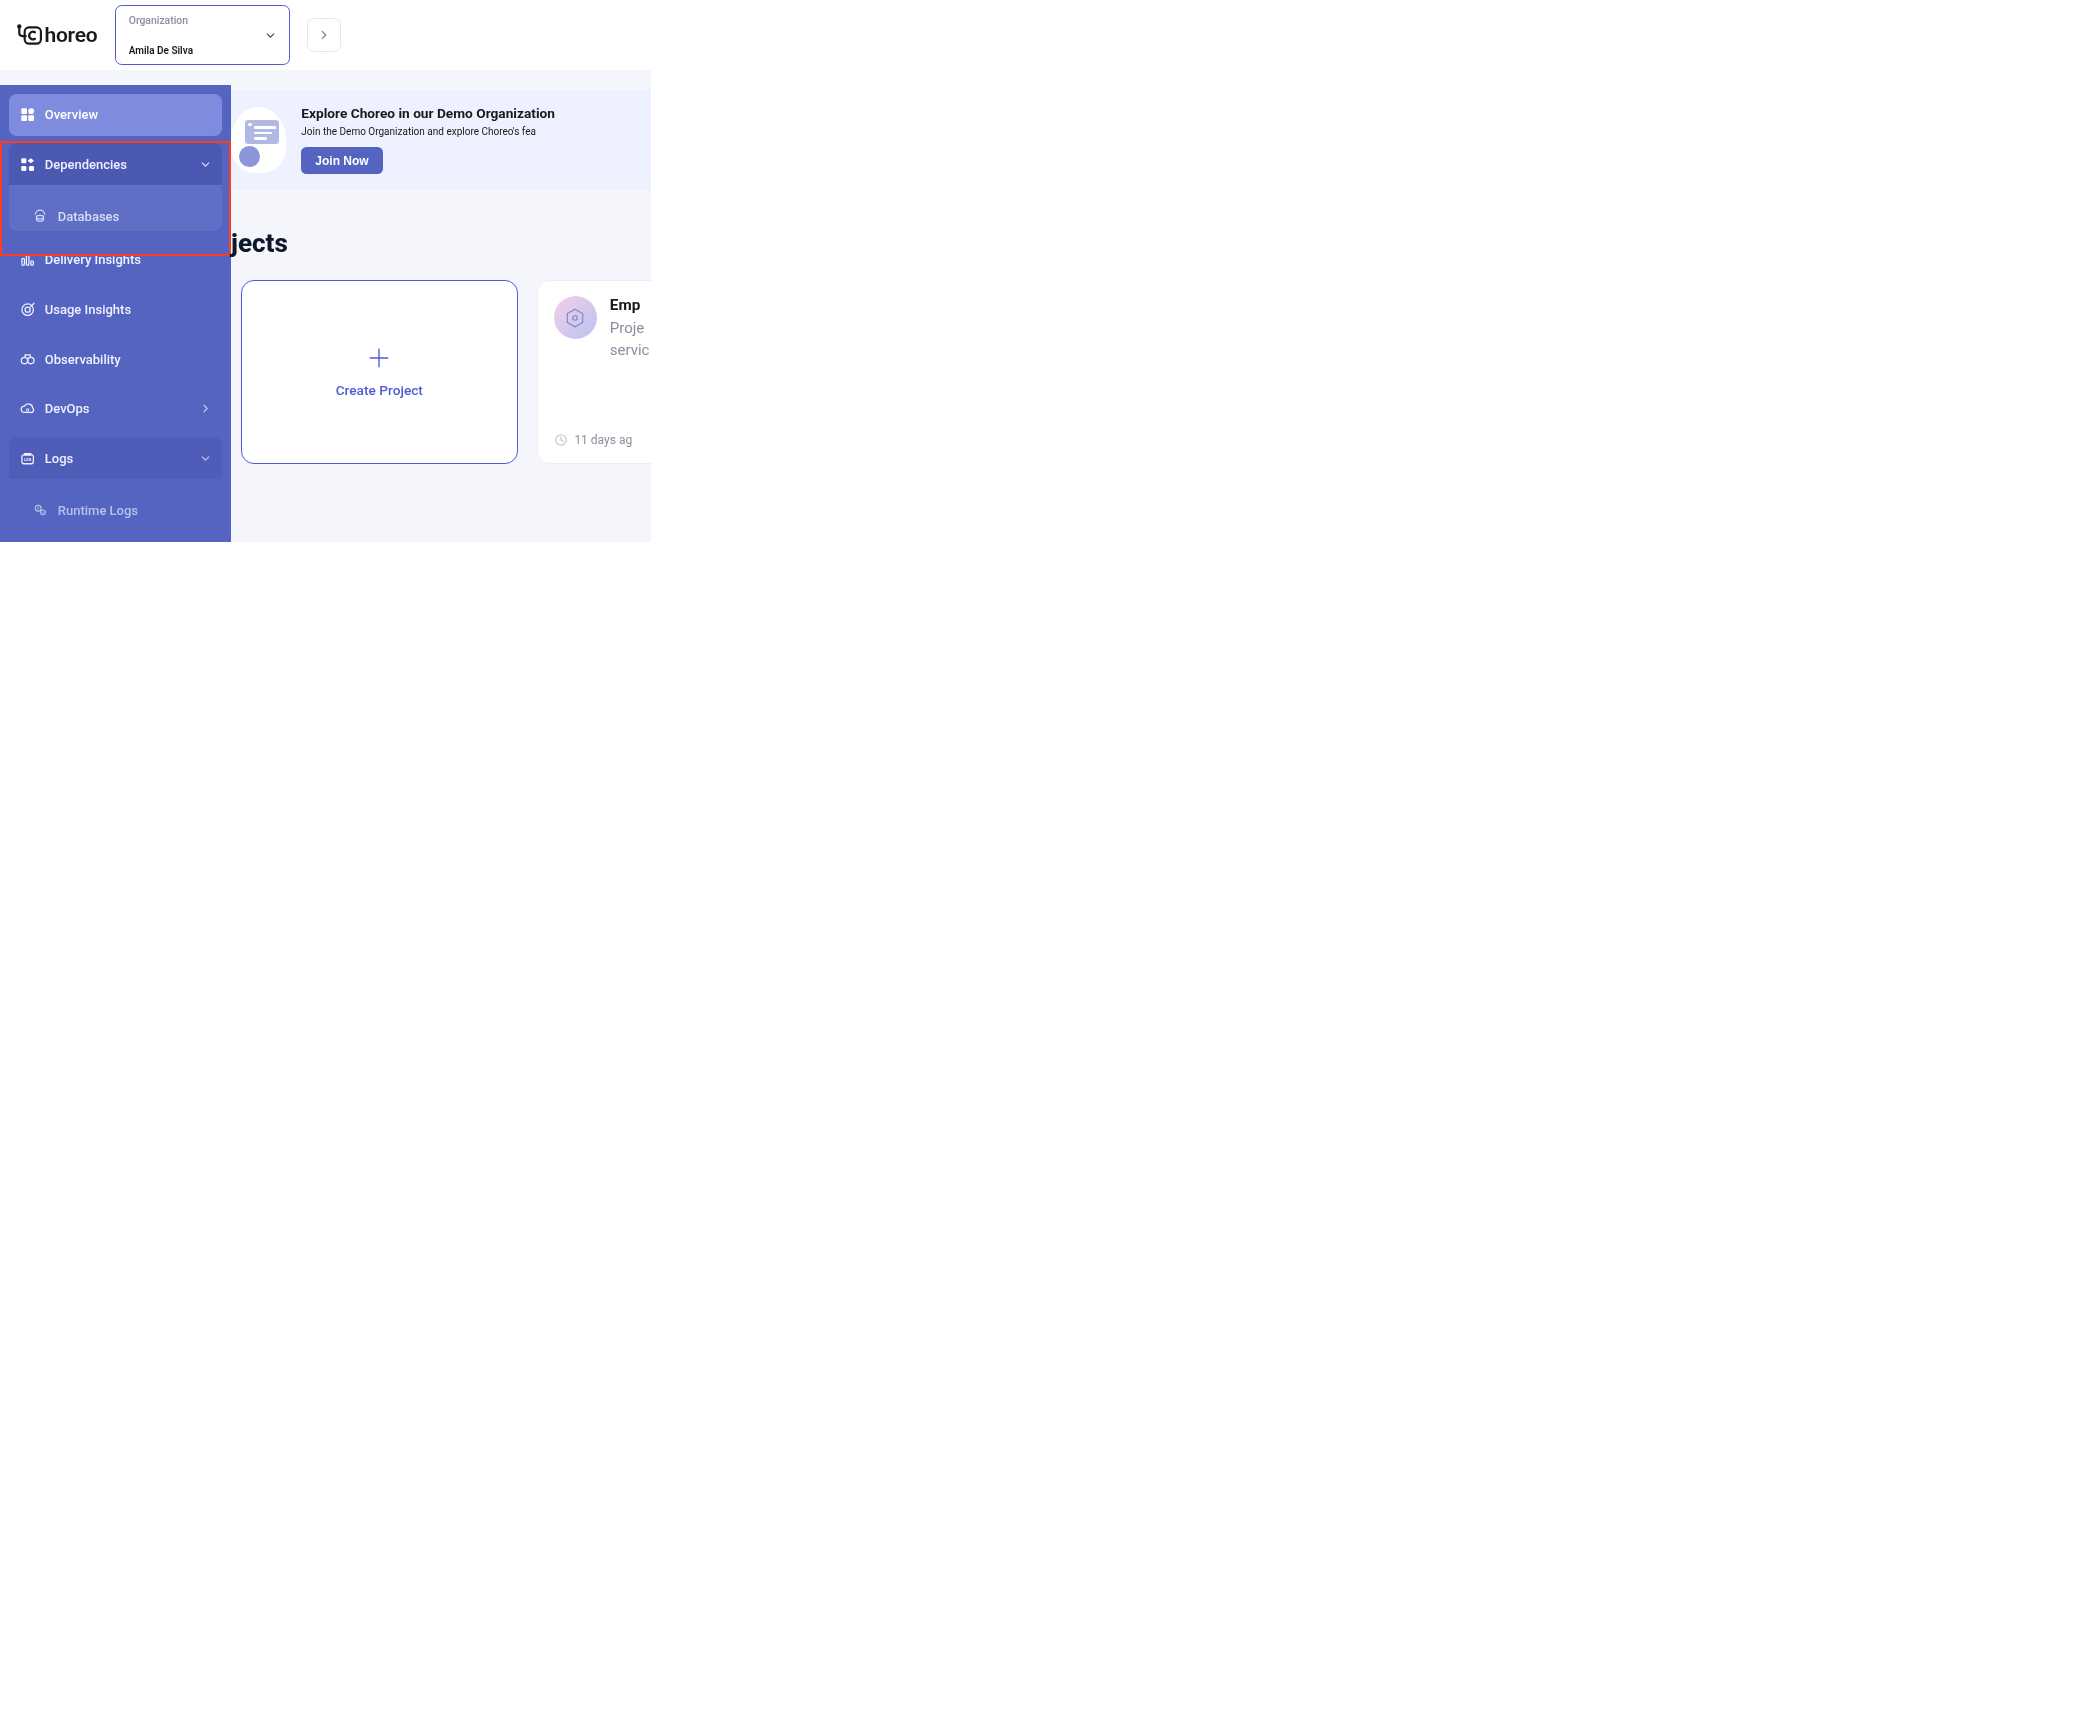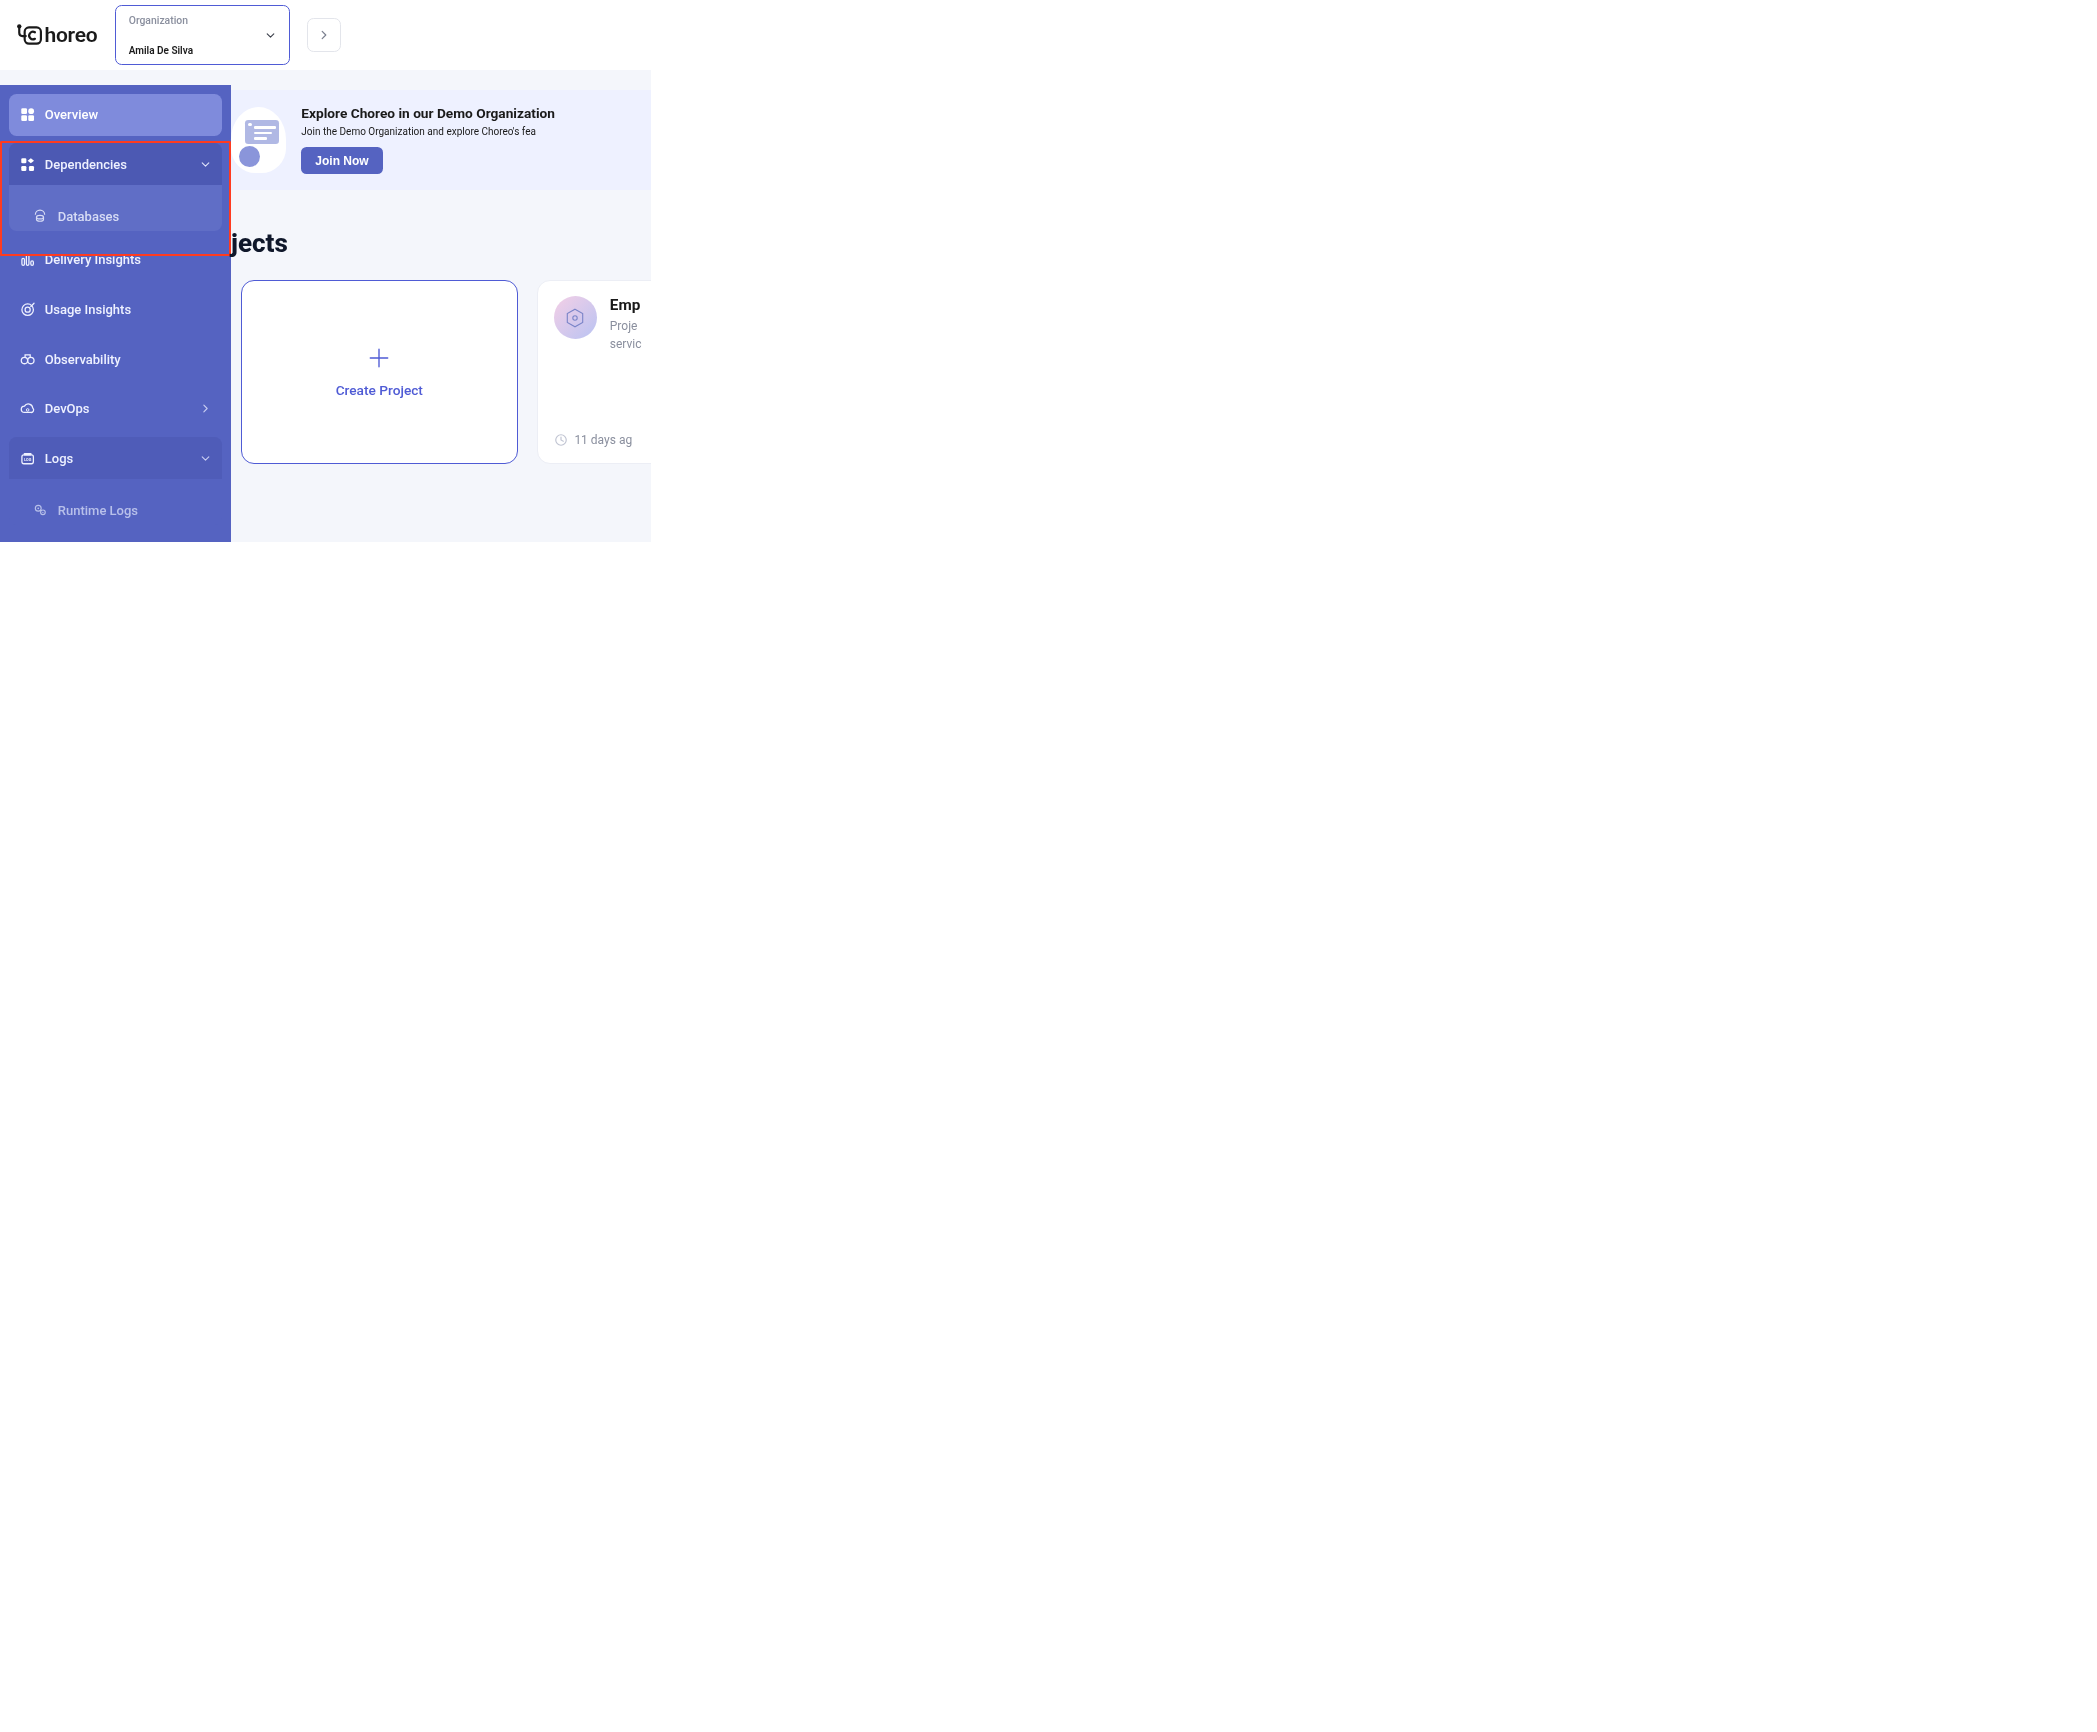--- a/index.html
+++ b/index.html
@@ -225,21 +225,21 @@
   .card.create .label { font-size: 13.7px; font-weight: 500; }
   .card.project { border: 0.5px solid #eceef5; display:flex; flex-direction:column; }
   .project-head { display:flex; gap:13px; }
   .proj-icon {
     width: 43px; height:43px; border-radius:50%;
     background: linear-gradient(135deg,#f4cfe6,#b9c3f2);
     display:flex;align-items:center;justify-content:center;
     flex-shrink:0;
   }
   .proj-name { font-size:15.3px; font-weight:700; color:#1a1a1a; }
-  .proj-desc { font-size:12px; color:#8a8f9e; line-height:1.45; margin-top:4.4px; }
+  .proj-desc { font-size:15px; color:#8a8f9e; line-height:1.45; margin-top:4.4px; }
   .project-foot { margin-top:auto; display:flex; align-items:center; gap:6.6px; color:#8a8f9e; font-size:12px; }
 
   svg { display:block; }
 </style>
 </head>
 <body>
 
 <div class="app">
 
   <div class="header">

